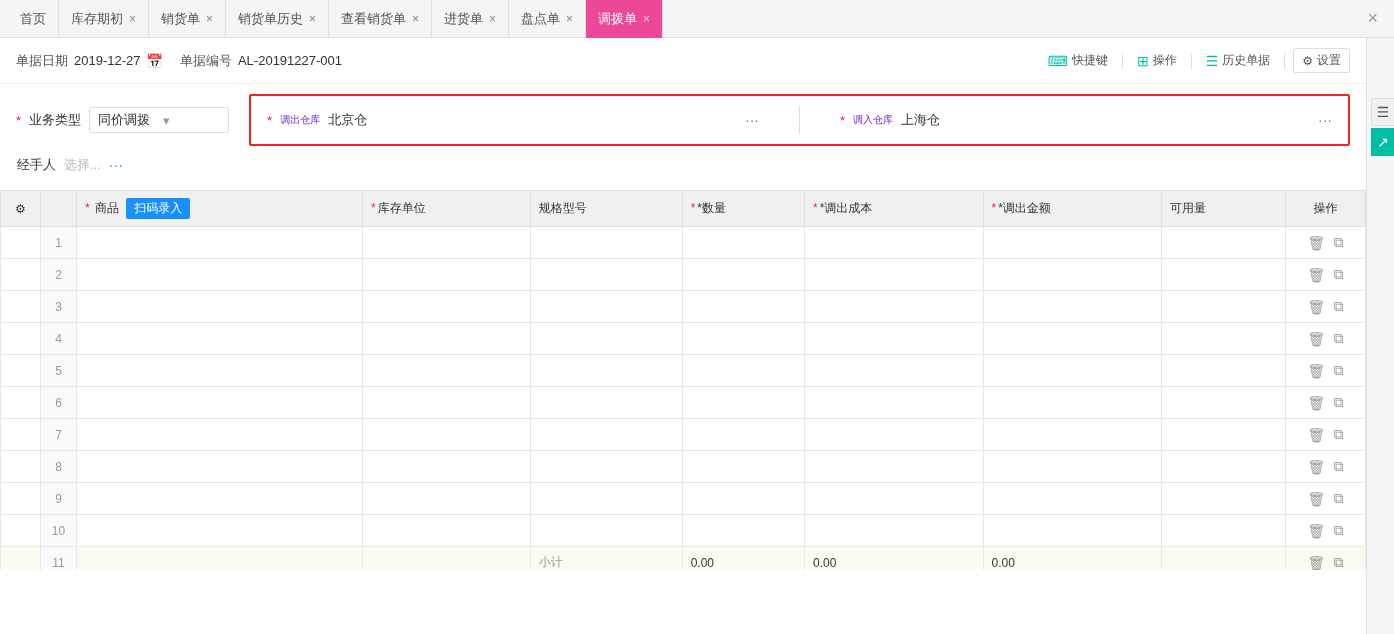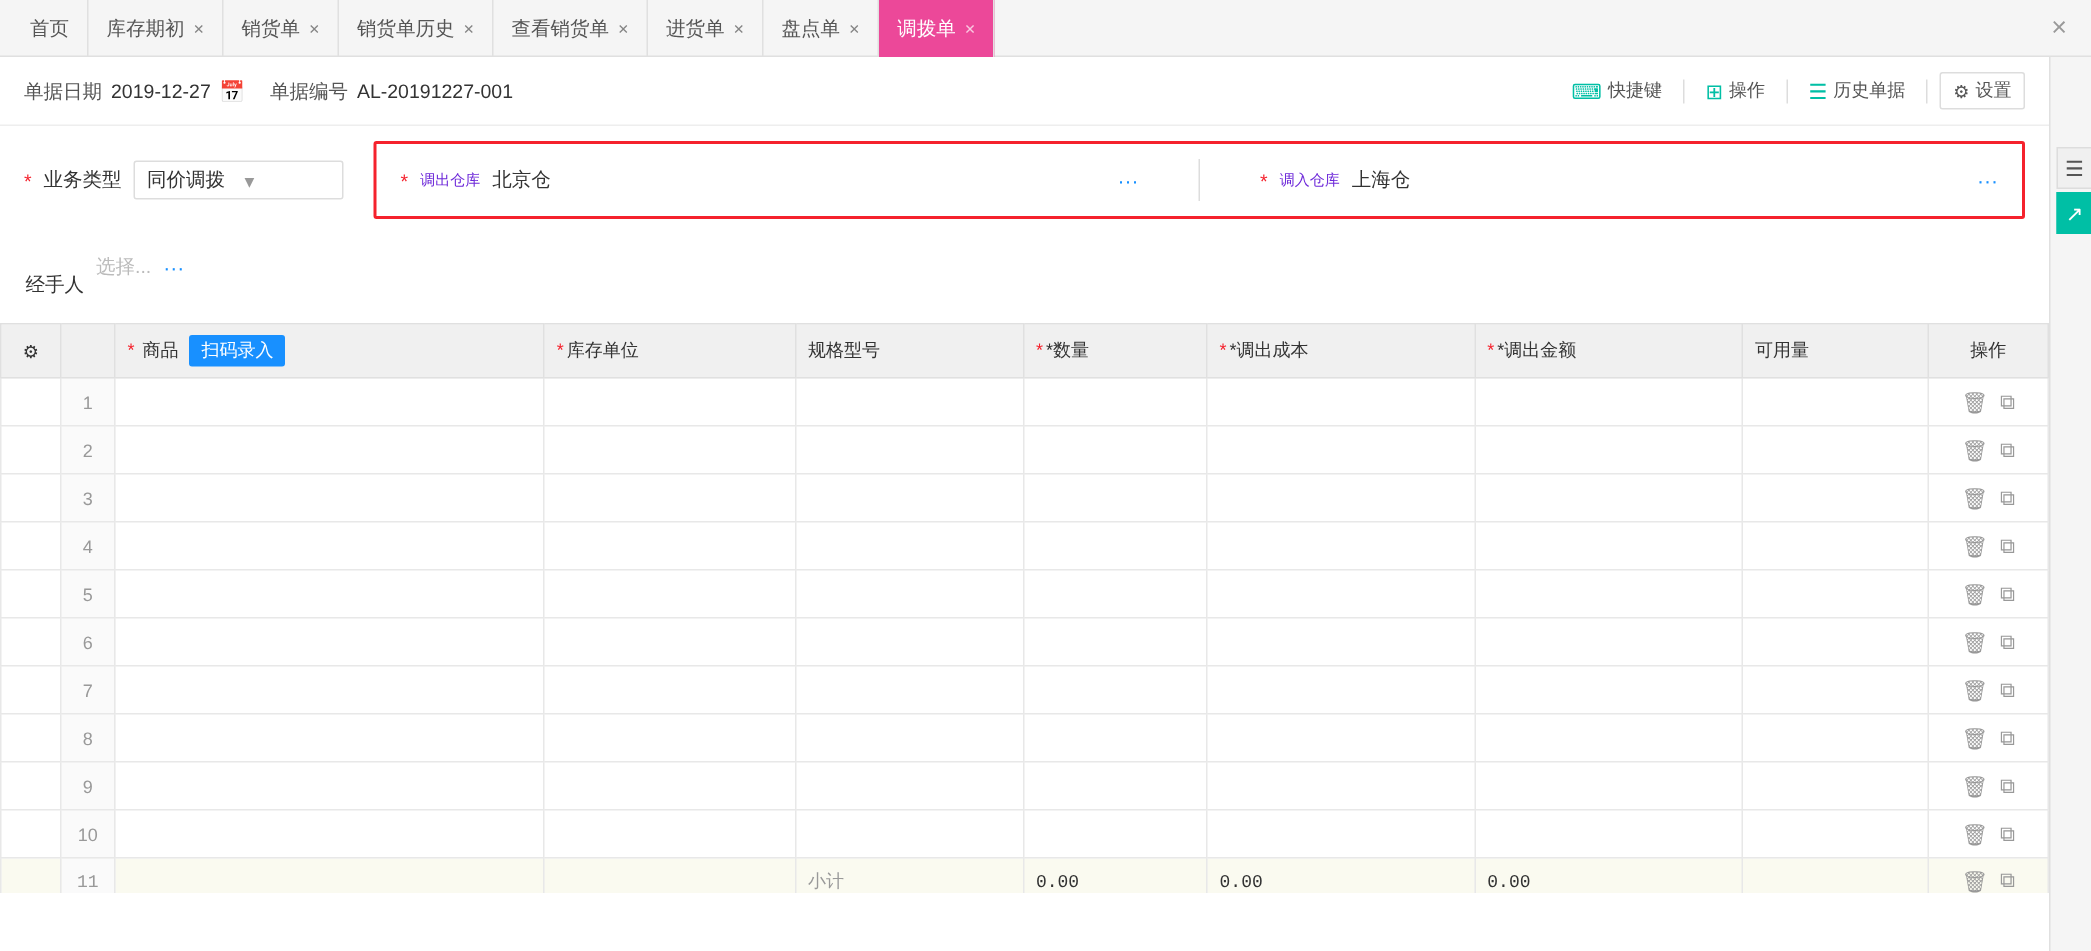--- a/index.html
+++ b/index.html
@@ -147,21 +147,21 @@
     .warehouse-field .wh-value { color: #333; font-size: 13px; }
     .more-btn { color: #1890ff; cursor: pointer; font-size: 14px; margin-left: auto; }
     .wh-divider { width: 1px; height: 28px; background: #ddd; }
 
     .form-second-row {
       display: flex;
       align-items: center;
       gap: 8px;
       margin-bottom: 6px;
     }
-    .person-label { color: #333; font-size: 13px; min-width: 40px; text-align: right; margin-top: 25px; }
+    .person-label { color: #333; font-size: 13px; min-width: 40px; text-align: right; }
     .person-select { color: #bbb; cursor: pointer; }
     .person-more { color: #1890ff; cursor: pointer; font-size: 14px; }
 
     
     .data-table {
       width: 100%;
       border-collapse: collapse;
       font-size: 12px;
     }
     .data-table thead tr {
@@ -187,21 +187,21 @@
     }
     .data-table thead th.ops-th {
       width: 80px;
       text-align: center;
     }
     .data-table tbody tr {
       height: 32px;
     }
     .data-table tbody tr:nth-child(odd) { background: #fff; }
     .data-table tbody tr:nth-child(even) { background: #fff; }
-    .data-table tbody tr.subtotal-row { background: #fafaf0; font-family: Liberation Mono, monospace; }
+    .data-table tbody tr.subtotal-row { background: #fafaf0; }
     .data-table tbody td {
       border: 1px solid #e8e8e8;
       padding: 0 8px;
       color: #333;
     }
     .data-table tbody td.row-num {
       text-align: center;
       color: #999;
       background: #fafafa;
       width: 36px;

